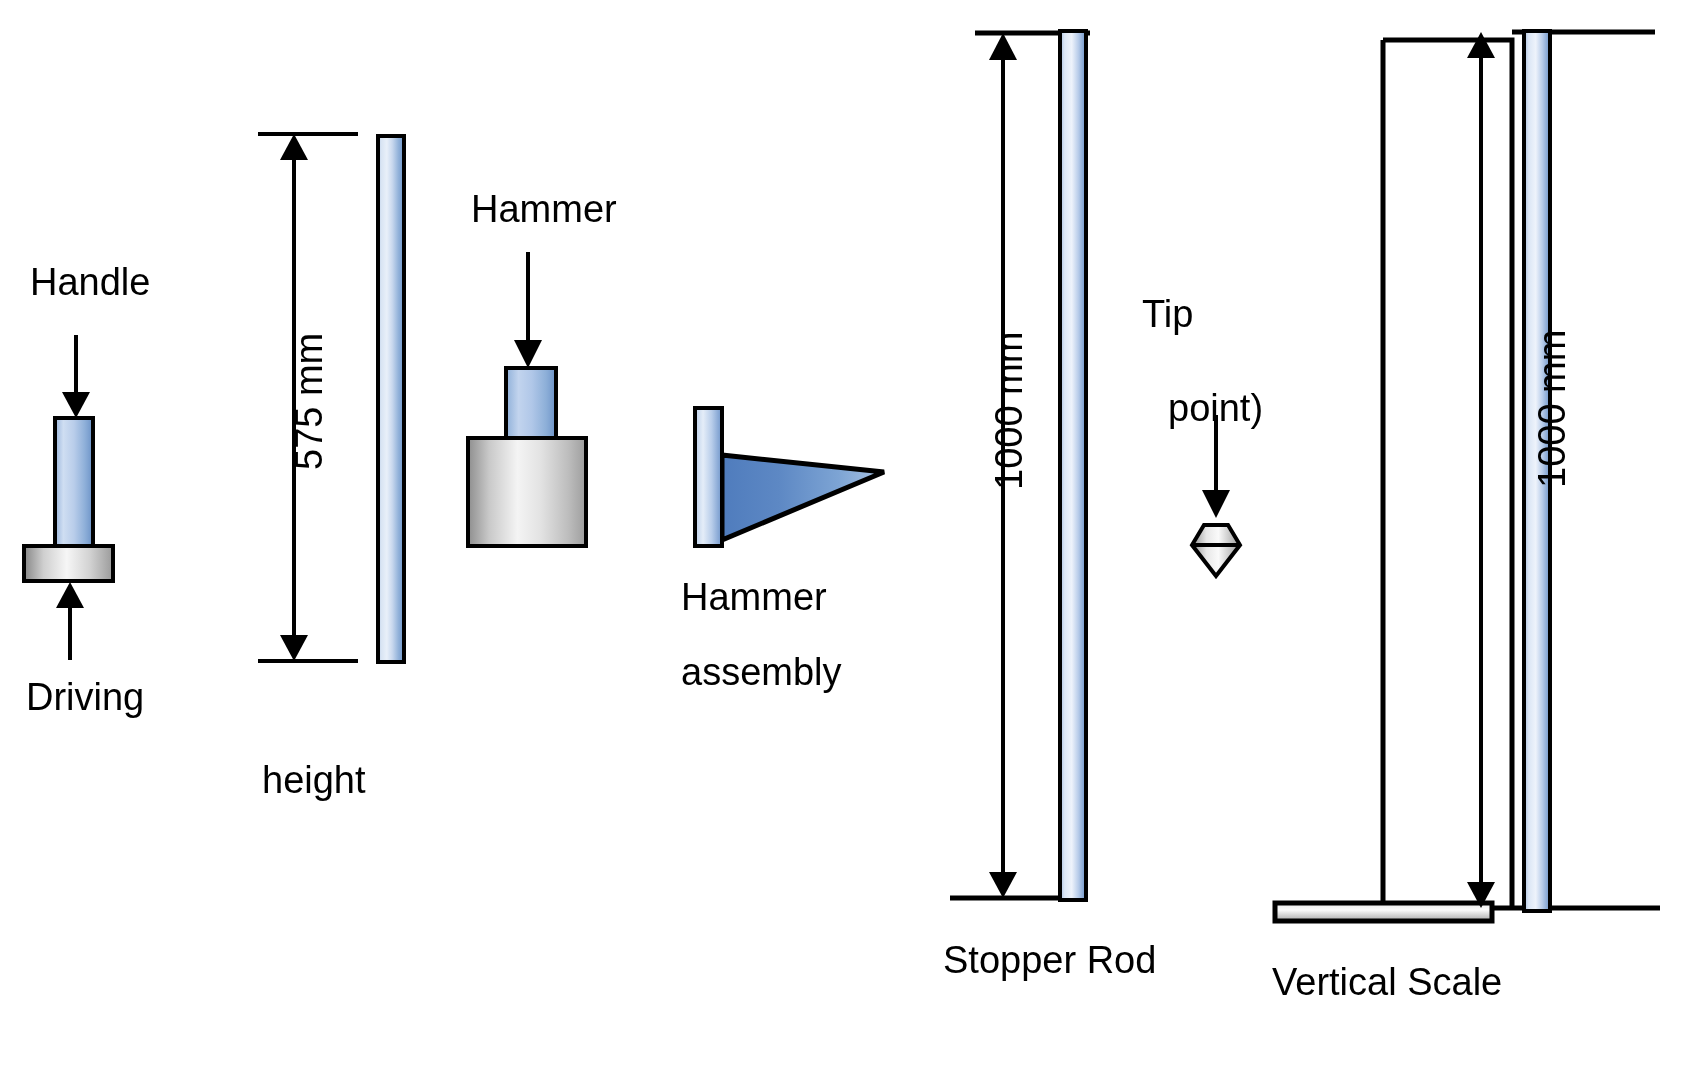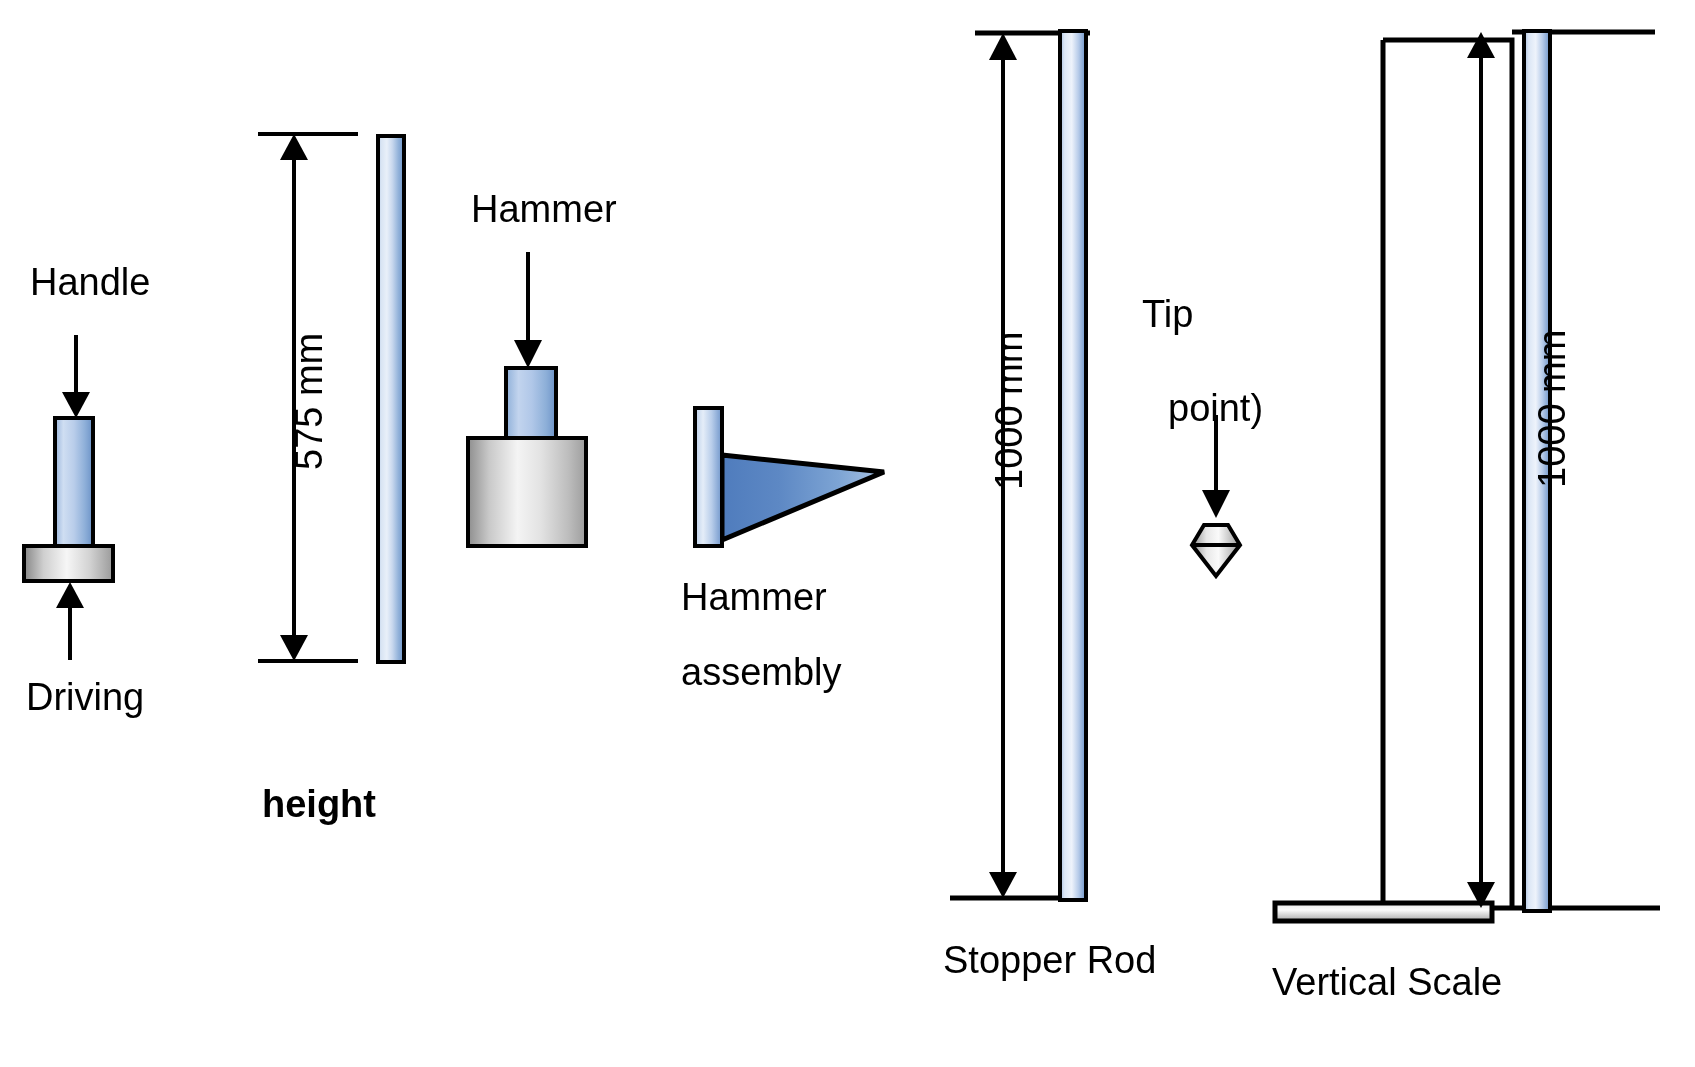--- a/index.html
+++ b/index.html
@@ -212,21 +212,21 @@
       </g>
     </g>
   </svg>
 
   <div class="lbl" style="left:30px; top:258px;">Handle</div>
 
   <div class="lbl" style="left:26px; top:673px;">Driving</div>
 
   <div class="lbl lbl-rot" style="left:285px; top:470px;">575 mm</div>
 
-  <div class="lbl" style="left:262px; top:780px;font-weight:bold;">height</div>
+  <div class="lbl" style="left:262px; top:756px;">height</div>
 
   <div class="lbl" style="left:471px; top:185px;">Hammer</div>
 
   <div class="lbl" style="left:681px; top:573px;">Hammer</div>
   <div class="lbl" style="left:681px; top:628px;margin-top:20px;">assembly</div>
 
   <div class="lbl lbl-rot" style="left:985px; top:490px;">1000 mm</div>
 
   <div class="lbl" style="left:1142px; top:290px;">Tip</div>
   <div class="lbl" style="left:1168px; top:384px;">point)</div>

